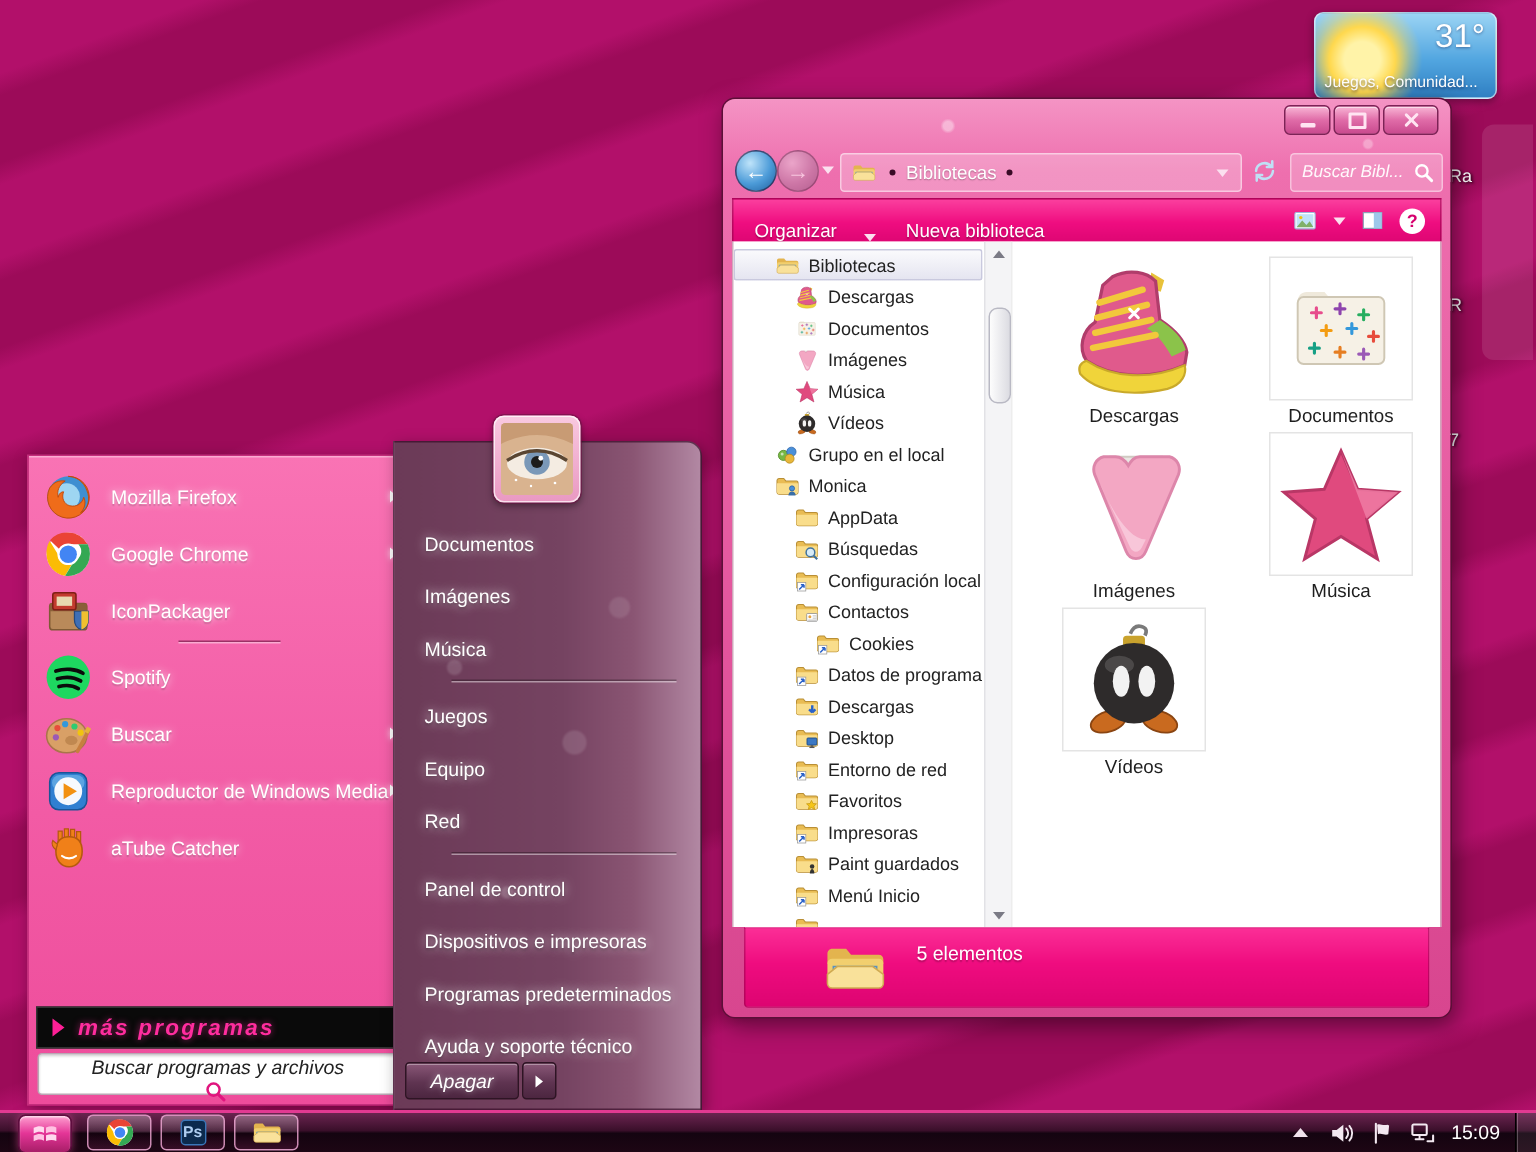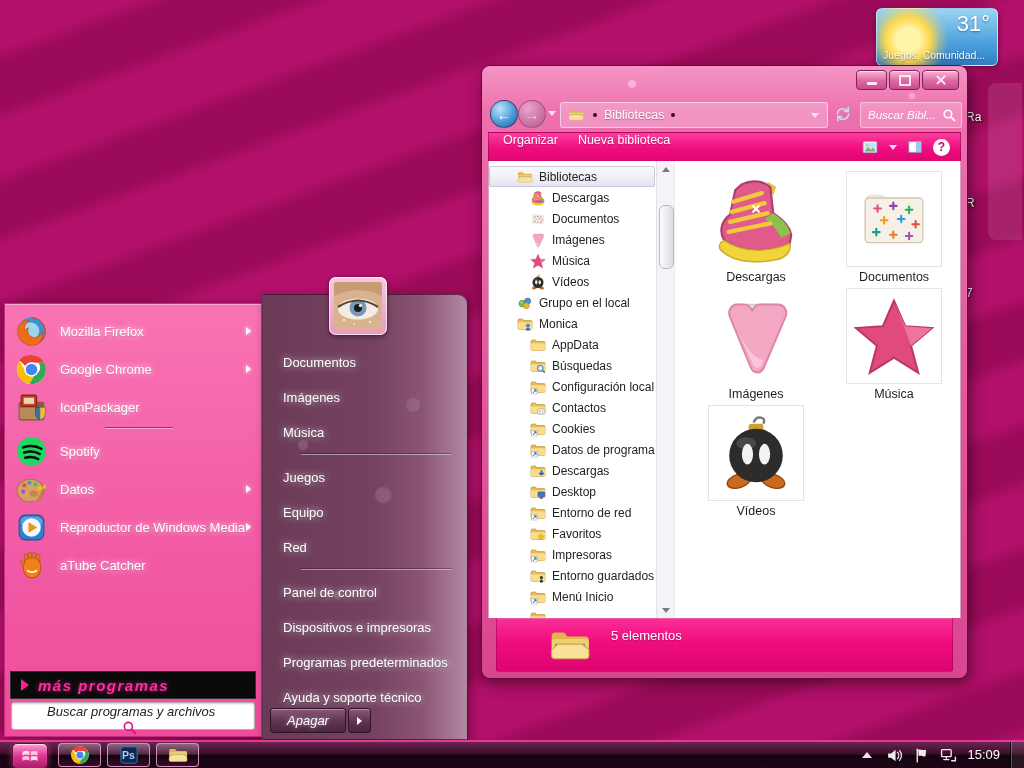--- a/index.html
+++ b/index.html
@@ -61,21 +61,21 @@
   .searchbox{position:absolute;left:378px;top:6px;width:100px;height:24px;border-radius:3px;
     background:rgba(255,255,255,.22);border:1px solid rgba(255,255,255,.45);display:flex;align-items:center;}
   .searchbox input{flex:1;min-width:0;background:transparent;border:none;outline:none;color:#fff;
     font-size:11.5px;font-style:italic;padding:0 0 0 7px;font-family:inherit;}
   .searchbox input::placeholder{color:#fff;font-style:italic;opacity:.95;}
   .searchbox .mag{width:14px;height:14px;color:#fff;margin-right:5px;flex:none;}
   
   .cmdbar{height:28px;flex:none;margin:0 6px;display:flex;align-items:center;color:#fff;font-size:12.5px;
     background:linear-gradient(180deg,#fb3f9e,#ef0d80 55%,#de0673);border:1px solid rgba(120,0,60,.45);border-bottom:none;
     text-shadow:0 1px 1px rgba(0,0,0,.25);}
-  .cmd-item{display:flex;align-items:flex-end;gap:18px;padding:0 10px;height:100%;cursor:pointer;flex-direction:column;}
+  .cmd-item{display:flex;align-items:flex-end;gap:18px;padding:0 10px;height:100%;cursor:pointer;}
   .cmd-item:first-child{margin-left:4px;}
   .cmd-right{margin-left:auto;display:flex;align-items:center;gap:10px;padding-right:10px;}
   .views-ic{width:18px;height:15px;}
   .panes-ic{width:16px;height:14px;}
   .help-btn{width:17px;height:17px;border-radius:50%;background:#fff;color:#d6006e;font-weight:bold;font-size:12px;
     display:flex;align-items:center;justify-content:center;text-shadow:none;cursor:pointer;}
   
   .wbody{flex:1;margin:0 6px;display:flex;background:#fff;border:1px solid rgba(120,0,60,.35);border-top:none;border-bottom:none;overflow:hidden;}
   .tree{width:186px;flex:none;position:relative;overflow:hidden;border-right:1px solid #ededed;padding-top:5px;box-sizing:border-box;}
   .tree-row{height:21px;display:flex;align-items:center;gap:6px;font-size:12px;color:#222;cursor:pointer;margin-right:19px;white-space:nowrap;}
@@ -94,21 +94,21 @@
   .tile-label{font-size:12.5px;color:#1e1e1e;margin-top:3px;}
   .bi{width:84px;height:84px;}
   .ic-boot.bi{width:92px;height:92px;} .ic-bomb.bi{width:78px;height:78px;}
   
   .statusbar{flex:none;height:52px;margin:0 14px 6px;display:flex;align-items:center;color:#fff;font-size:13px;
     background:linear-gradient(180deg,#fb2e96,#ef0c7f 45%,#dd0471);border:1px solid rgba(120,0,60,.4);border-top:1px solid rgba(255,255,255,.35);
     border-radius:0 0 3px 3px;text-shadow:0 1px 1px rgba(0,0,0,.25);padding-left:36px;}
   .statusbar .sic{width:46px;height:42px;margin-left:14px;flex:none;}
   .statusbar .stext{margin-left:18px;align-self:flex-start;margin-top:9px;}
   
-  .sm-left{position:absolute;left:4px;top:303px;width:258px;height:434px;
+  .sm-left{position:absolute;left:18px;top:303px;width:258px;height:434px;
     background:linear-gradient(180deg,#f973b4 0%,#f25ba5 55%,#ee4c9b 100%);
     border:1px solid #c42e7c;box-shadow:inset 0 1px 0 rgba(255,255,255,.4),2px 3px 10px rgba(0,0,0,.35);
     box-sizing:border-box;padding-top:8px;}
   .prog-row{height:38px;display:flex;align-items:center;position:relative;cursor:pointer;padding:0 10px;}
   .prog-row .pic{width:33px;height:33px;flex:none;}
   .prog-row .plbl{margin-left:12px;color:#fff;font-size:13px;
     text-shadow:0 0 6px rgba(255,255,255,.85),0 1px 1px rgba(0,0,0,.2);}
   .sub-arrow{margin-left:auto;width:0;height:0;border-left:5px solid #fff;border-top:4px solid transparent;border-bottom:4px solid transparent;
     filter:drop-shadow(0 0 2px rgba(255,255,255,.8));visibility:hidden;}
   .prog-row.has-sub .sub-arrow{visibility:visible;}
@@ -526,21 +526,21 @@
               <use href="#i-folder-shortcut" xlink:href="#i-folder-shortcut"></use>
             </svg>
             <span class="tl">Configuración local</span>
           </div>
           <div class="tree-row" style="padding-left: 41px;">
             <svg class="ti icon ic-folder-contacts">
               <use href="#i-folder-contacts" xlink:href="#i-folder-contacts"></use>
             </svg>
             <span class="tl">Contactos</span>
           </div>
-          <div class="tree-row" style="padding-left: 41px;">
+          <div class="tree-row" style="padding-left: 55px;">
             <svg class="ti icon ic-folder-shortcut">
               <use href="#i-folder-shortcut" xlink:href="#i-folder-shortcut"></use>
             </svg>
             <span class="tl">Cookies</span>
           </div>
           <div class="tree-row" style="padding-left: 41px;">
             <svg class="ti icon ic-folder-shortcut">
               <use href="#i-folder-shortcut" xlink:href="#i-folder-shortcut"></use>
             </svg>
             <span class="tl">Datos de programa</span>
@@ -572,21 +572,21 @@
           <div class="tree-row" style="padding-left: 41px;">
             <svg class="ti icon ic-folder-shortcut">
               <use href="#i-folder-shortcut" xlink:href="#i-folder-shortcut"></use>
             </svg>
             <span class="tl">Impresoras</span>
           </div>
           <div class="tree-row" style="padding-left: 41px;">
             <svg class="ti icon ic-folder-game">
               <use href="#i-folder-game" xlink:href="#i-folder-game"></use>
             </svg>
-            <span class="tl">Entorno guardados</span>
+            <span class="tl">Paint guardados</span>
           </div>
           <div class="tree-row" style="padding-left: 41px;">
             <svg class="ti icon ic-folder-shortcut">
               <use href="#i-folder-shortcut" xlink:href="#i-folder-shortcut"></use>
             </svg>
             <span class="tl">Menú Inicio</span>
           </div>
           <div class="tree-row clipped" style="padding-left: 41px;">
             <svg class="ti icon ic-folder">
               <use href="#i-folder" xlink:href="#i-folder"></use>
@@ -680,21 +680,21 @@
         <svg class="pic icon ic-spotify">
           <use href="#i-spotify" xlink:href="#i-spotify"></use>
         </svg>
         <span class="plbl">Spotify</span>
         <i class="sub-arrow"></i>
       </div>
       <div class="prog-row has-sub">
         <svg class="pic icon ic-paint">
           <use href="#i-paint" xlink:href="#i-paint"></use>
         </svg>
-        <span class="plbl">Datos</span>
+        <span class="plbl">Buscar</span>
         <i class="sub-arrow"></i>
       </div>
       <div class="prog-row has-sub">
         <svg class="pic icon ic-wmp">
           <use href="#i-wmp" xlink:href="#i-wmp"></use>
         </svg>
         <span class="plbl">Reproductor de Windows Media</span>
         <i class="sub-arrow"></i>
       </div>
       <div class="prog-row">

